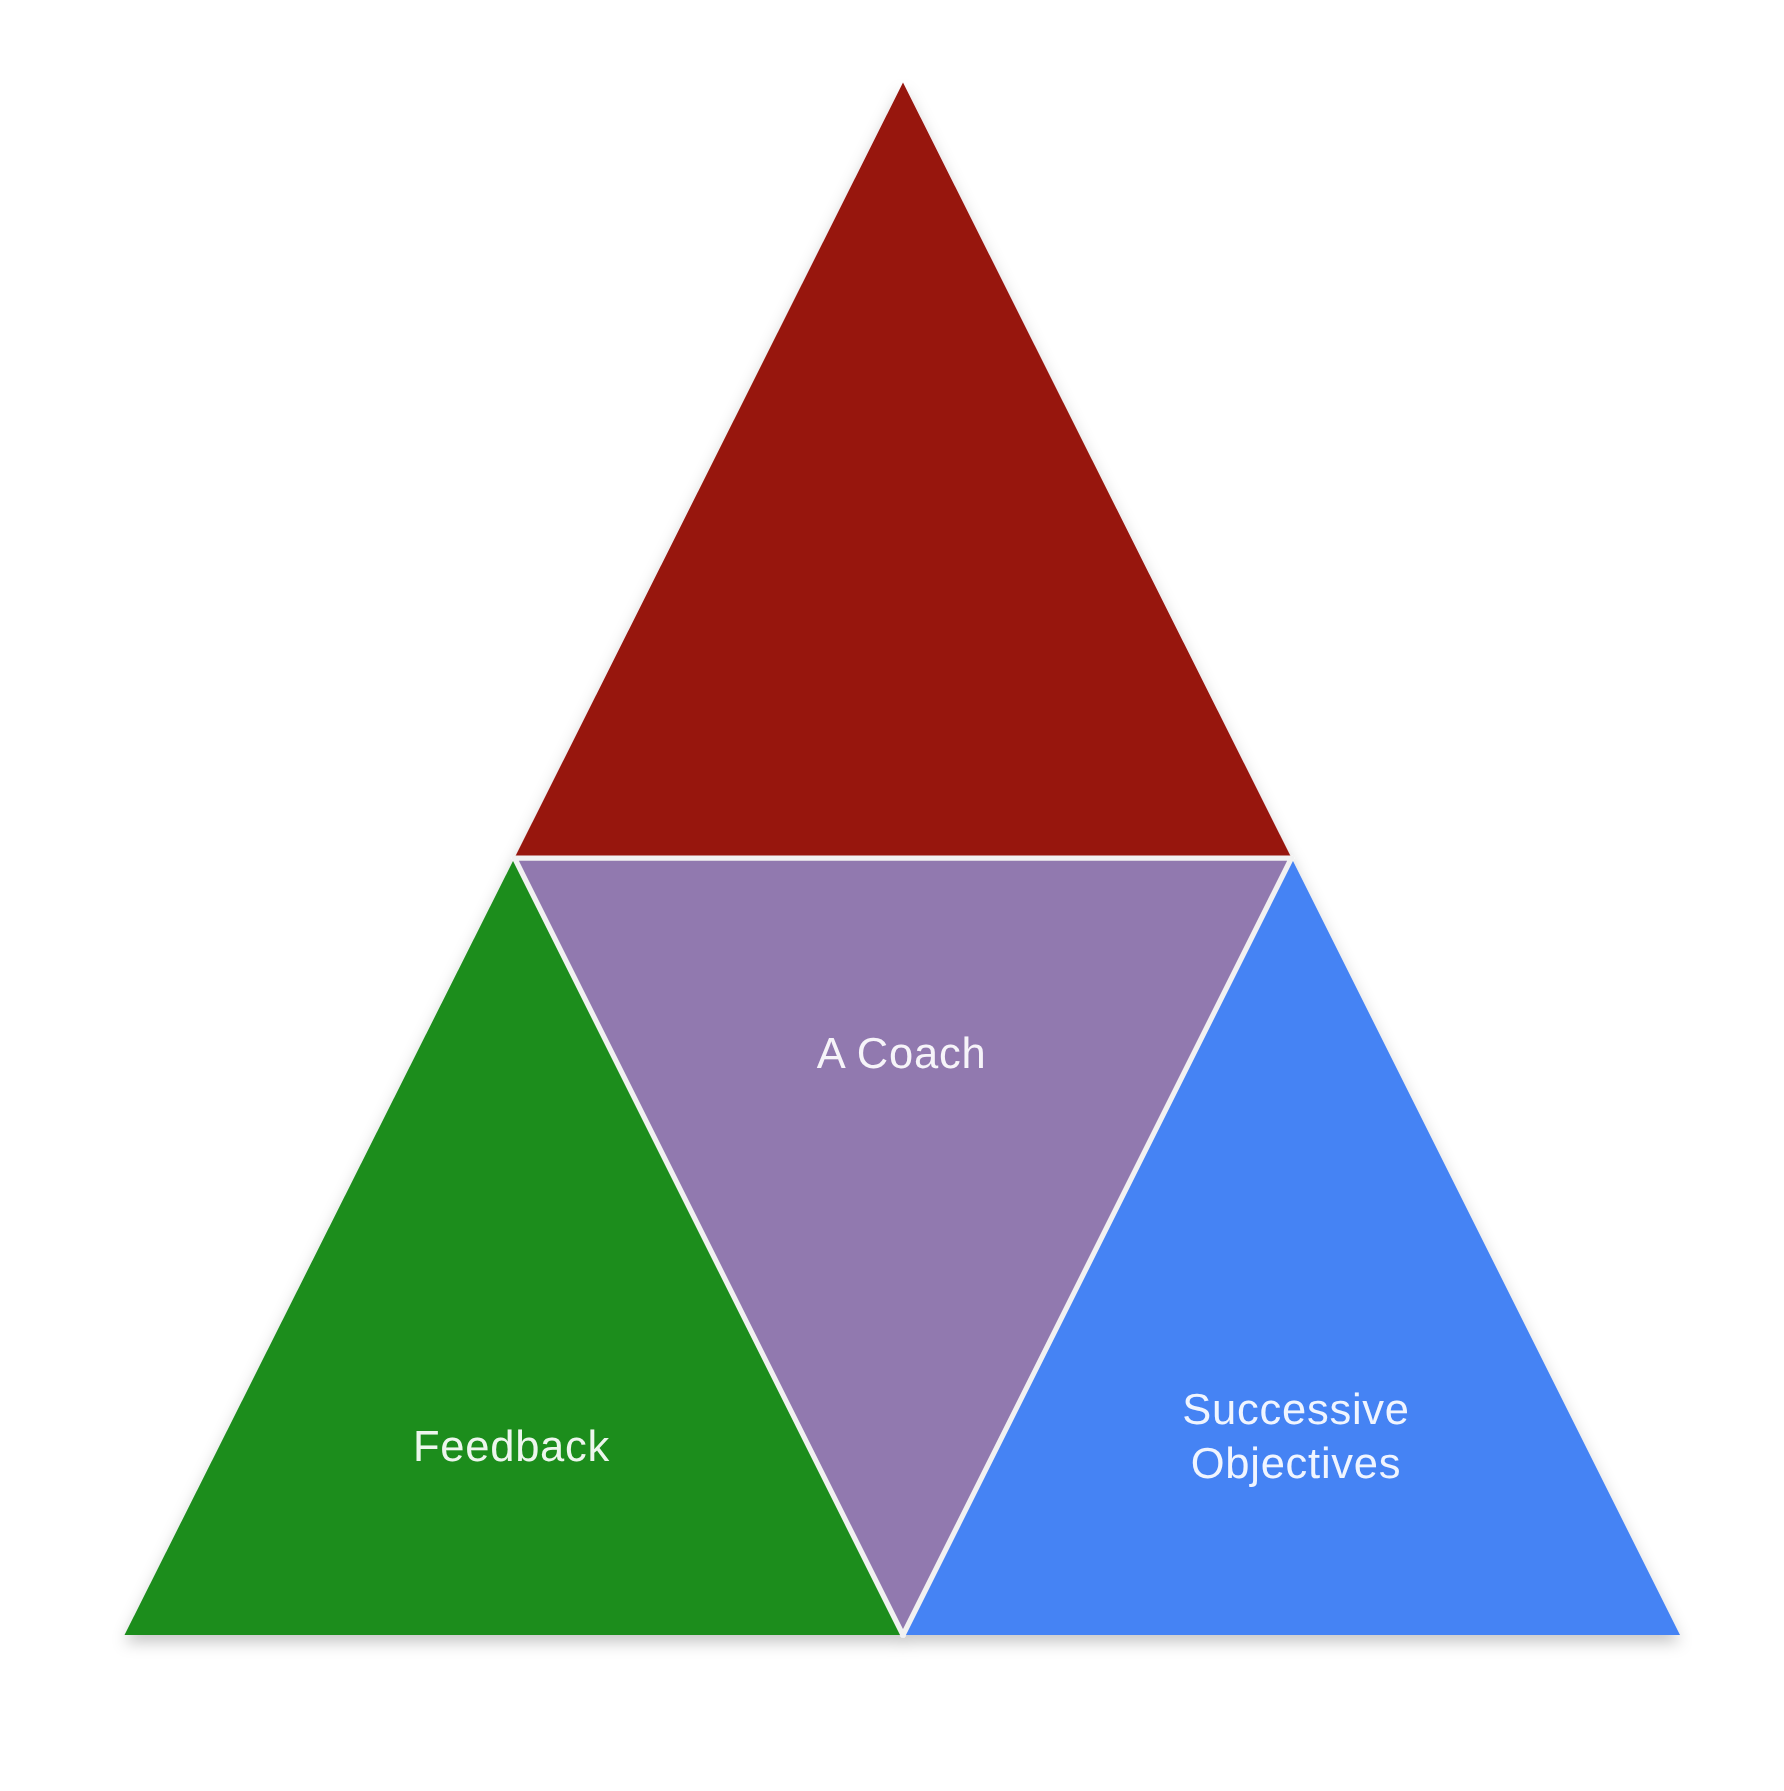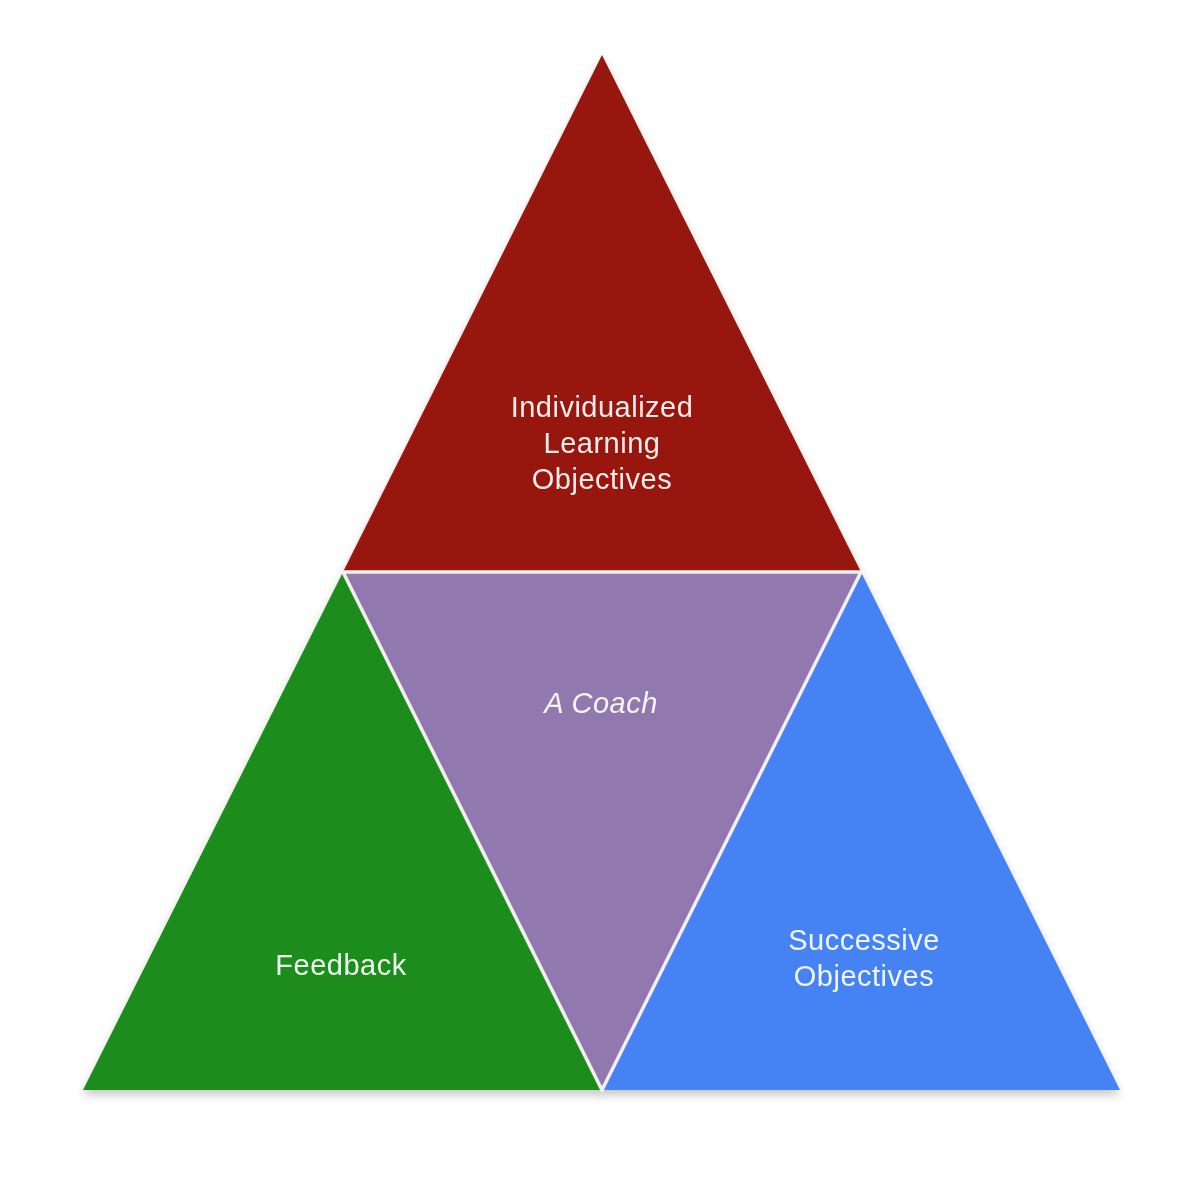--- a/index.html
+++ b/index.html
@@ -26,21 +26,21 @@
     text-align: center;
     color: rgba(255, 255, 255, 0.92);
     font-size: 29px;
     line-height: 36px;
     font-weight: 400;
     letter-spacing: 0.5px;
     white-space: nowrap;
     pointer-events: none;
   }
   .label-ilo        { left: 602px; top: 389px; }
-  .label-coach      { left: 601px; top: 685px; font-style: italic; }
+  .label-coach      { left: 601px; top: 685px; }
   .label-feedback   { left: 341px; top: 947px; }
   .label-successive { left: 864px; top: 922px; }
 </style>
 </head>
 <body>
 
 <div class="stage">
 
   <svg width="1189" height="1194" viewBox="0 0 1189 1194">
     <defs>
@@ -49,25 +49,20 @@
       </filter>
     </defs>
     <g filter="url(#softshadow)">
       <polygon points="602,55 343,572 861,572" fill="#971711"></polygon>
       <polygon points="343,572 83,1090 602,1090" fill="#1D8D1D"></polygon>
       <polygon points="861,572 602,1090 1120,1090" fill="#4583F4"></polygon>
       <polygon points="343,572 861,572 602,1090" stroke="#f1f1f1" stroke-width="3.5" stroke-linejoin="round" fill="#9179AF"></polygon>
     </g>
   </svg>
 
-  <div class="label label-ilo">
-    <div>Individualized</div>
-    <div>Learning</div>
-    <div>Objectives</div>
-  </div>
 
   <div class="label label-coach">
     <div>A Coach</div>
   </div>
 
   <div class="label label-feedback">
     <div>Feedback</div>
   </div>
 
   <div class="label label-successive">

